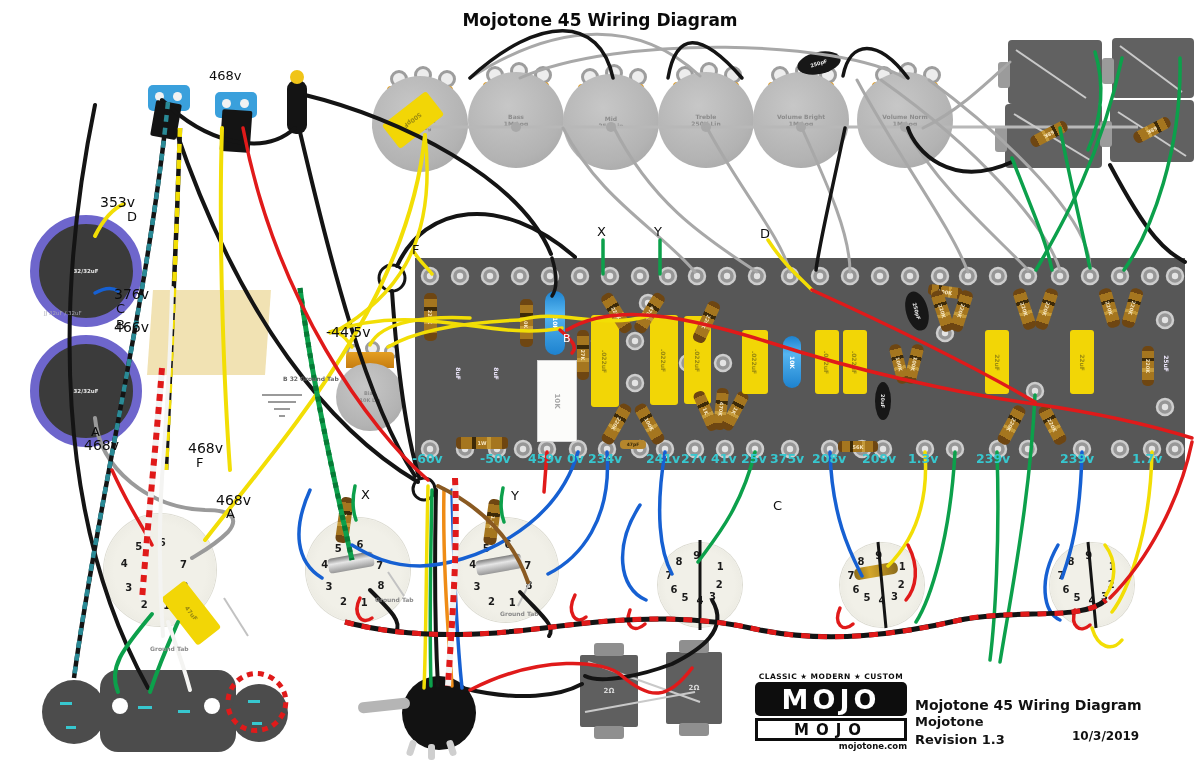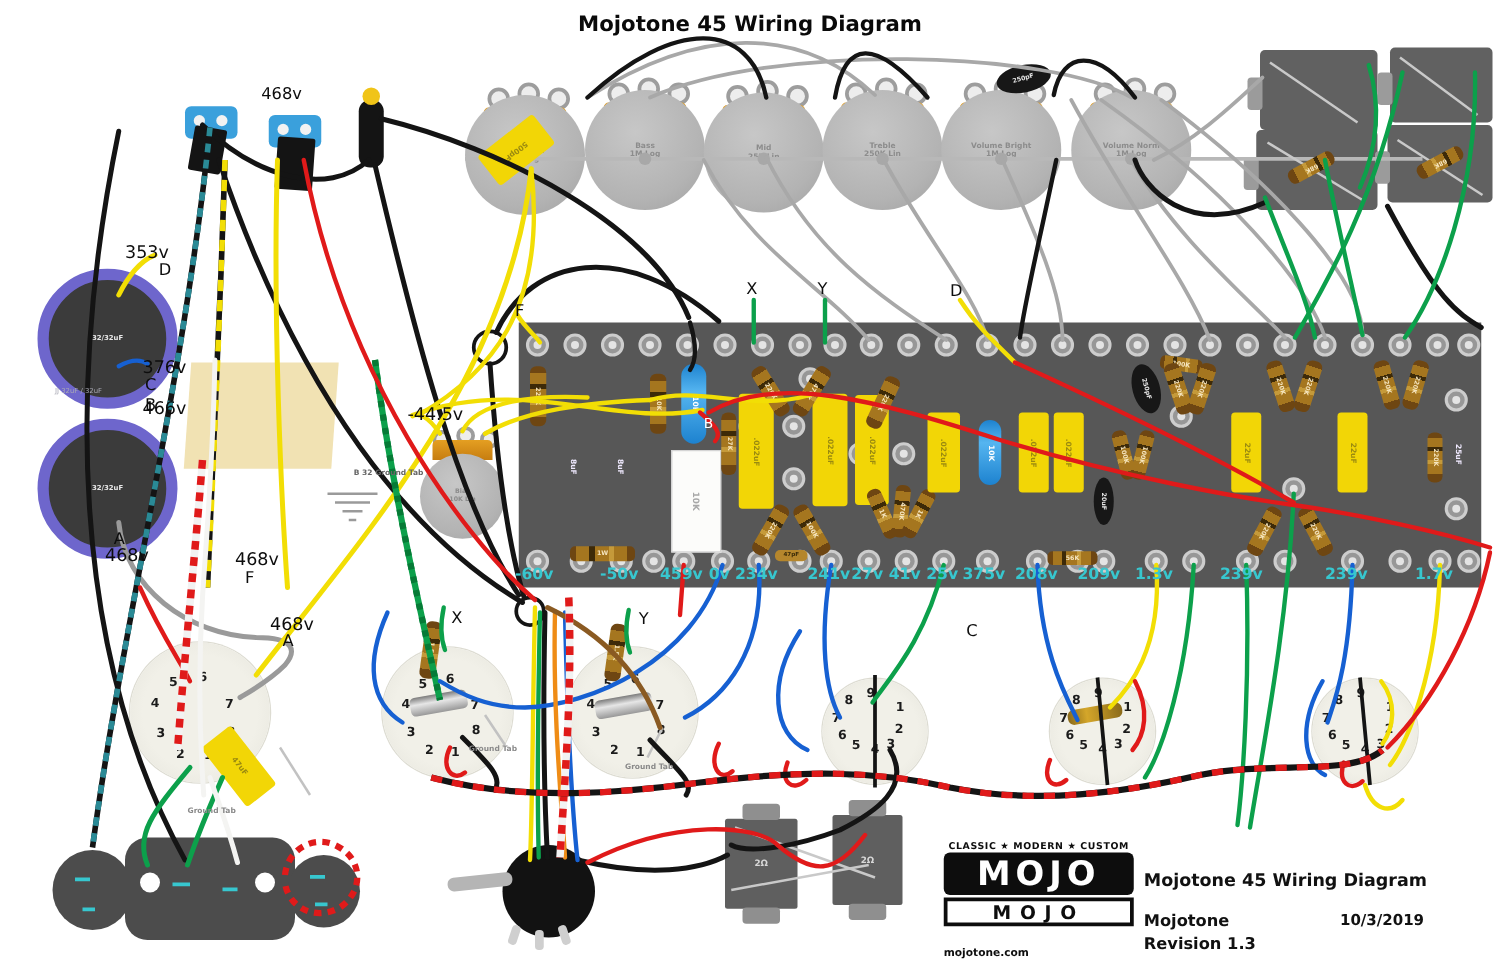--- a/index.html
+++ b/index.html
@@ -72,24 +72,24 @@
   .can>span{color:#e9e9e9;font-size:5.5px;font-weight:bold;}
   .dark{background:#4c4c4c;z-index:2;}
   .hole{background:#fff;border-radius:50%;z-index:3;}
   .tealmark{background:#37c7cf;z-index:3;}
 
   
   #logo{left:755px;top:672px;width:152px;z-index:6;}
   #logo .tag{font-size:7.5px;font-weight:bold;letter-spacing:.5px;text-align:center;color:#0d0d0d;}
   #logo .mojo{margin-top:1px;background:#0d0d0d;border-radius:5px;height:34px;display:flex;align-items:center;justify-content:center;color:#fff;font-size:27px;font-weight:bold;letter-spacing:4px;}
   #logo .tone{margin-top:2px;border:3px solid #0d0d0d;background:#fff;height:17px;display:flex;align-items:center;justify-content:center;color:#0d0d0d;font-size:15px;font-weight:bold;letter-spacing:7px;}
-  #logo .site{font-size:8.5px;font-weight:bold;color:#0d0d0d;margin-top:17px;}
+  #logo .site{font-size:8.5px;font-weight:bold;text-align:right;color:#0d0d0d;margin-top:0;}
   #footer{left:915px;top:697px;z-index:6;}
   #footer .l1{font-size:14px;font-weight:bold;color:#111;}
-  #footer .l2{font-size:13px;font-weight:bold;color:#111;margin-top:17px;}
+  #footer .l2{font-size:13px;font-weight:bold;color:#111;margin-top:1px;}
   #footer .l3{font-size:13px;font-weight:bold;color:#111;margin-top:3px;}
   .date{left:1072px;top:729px;font-size:12px;font-weight:bold;color:#111;z-index:6;}
   .gtab{font-size:6px;color:#8a8a8a;font-weight:bold;z-index:6;}
 </style>
 </head>
 <body>
 
 <div id="stage">
 
   <div class="abs title">Mojotone 45 Wiring Diagram</div>

